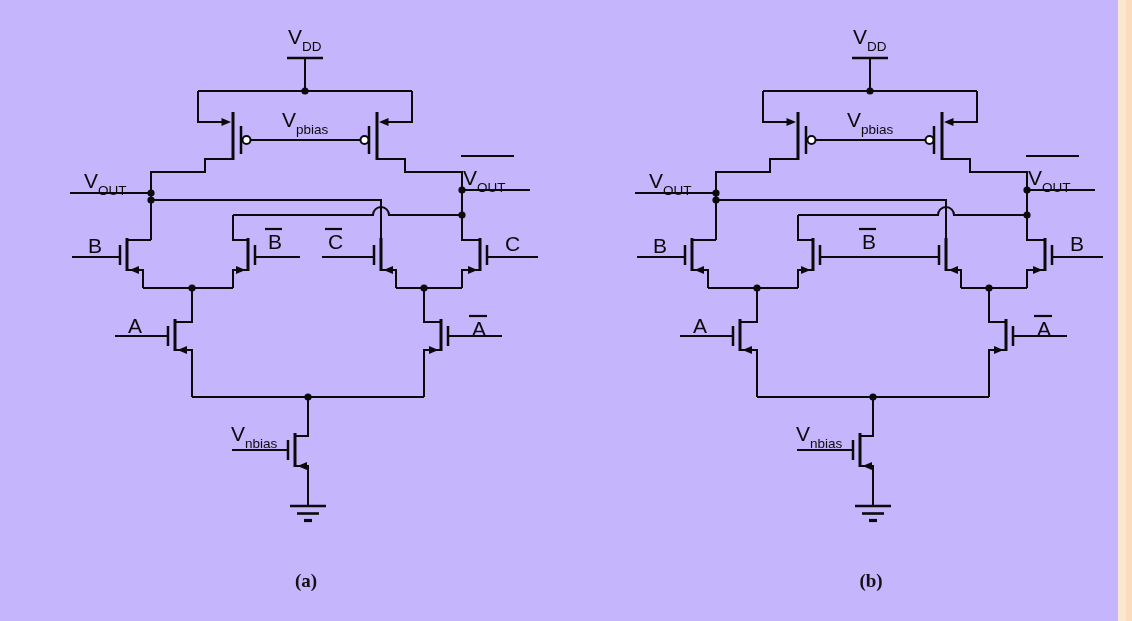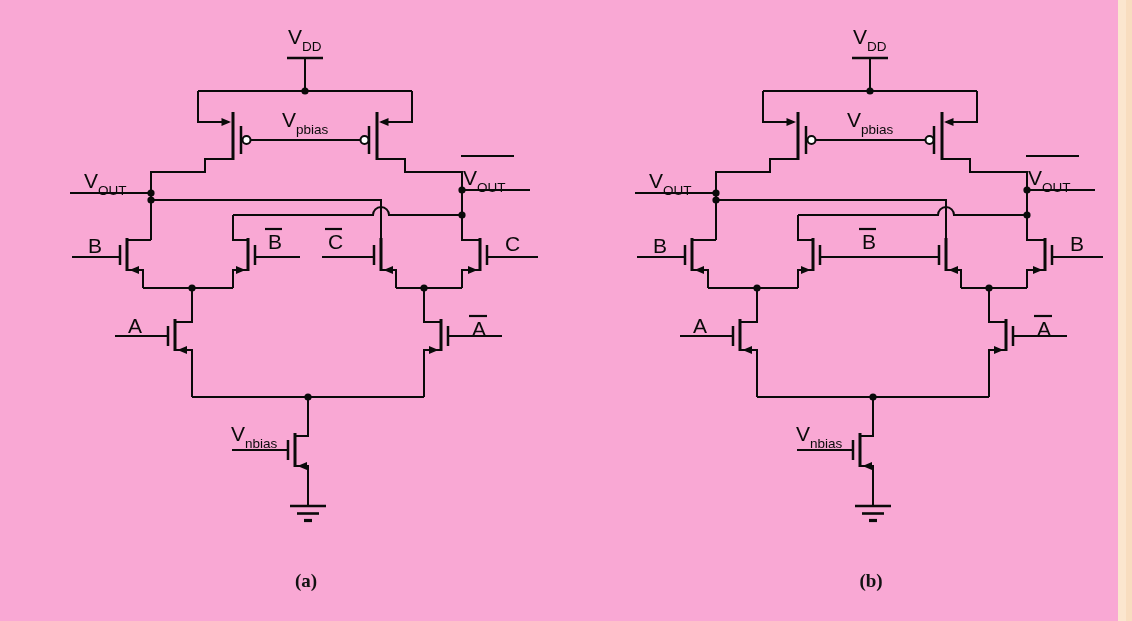--- a/index.html
+++ b/index.html
@@ -1,16 +1,16 @@
 <!DOCTYPE html>
 <html><head>
 <meta charset="utf-8">
 <style>
   html,body{margin:0;padding:0;background:#ffffff;}
-  .stage{position:relative;width:1132px;height:621px;background:#f9a8d4;overflow:hidden;
+  .stage{position:relative;width:1132px;height:621px;background:#c4b5fd;overflow:hidden;
          font-family:"Liberation Sans",sans-serif;}
   svg{position:absolute;left:0;top:0;}
   svg text{font-family:"Liberation Sans",sans-serif;fill:#0a0a0a;}
   .caption{position:absolute;width:80px;text-align:center;top:570px;
            font-family:"Liberation Serif",serif;font-weight:bold;font-size:19px;color:#111;}
   .cap-a{left:266px;}
   .cap-b{left:831px;}
 </style>
 </head>
 <body>

